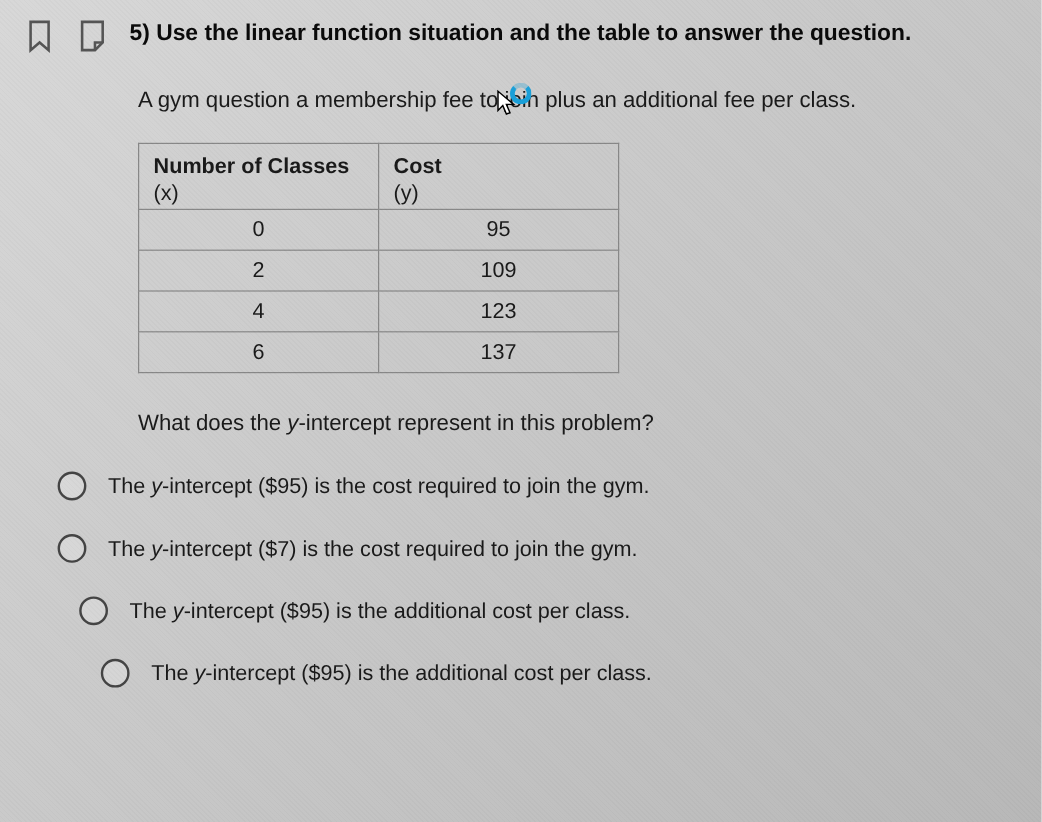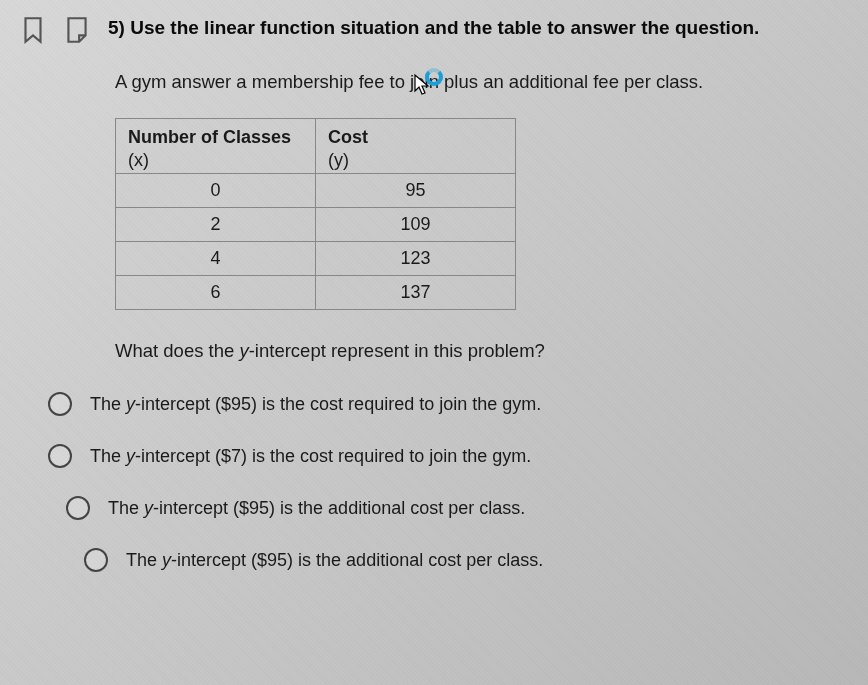--- a/index.html
+++ b/index.html
@@ -149,21 +149,21 @@
     </svg>
   </span>
   <div class="question-title">
     <span>5)</span>
     <span>Use the linear function situation and the table to answer the question.</span>
   </div>
 </div>
 
 <div class="question-body">
   <div class="problem-statement">
-    <span>A gym answer a membership f</span><span>e</span><span>e to join plus an additional fee per class.</span>
+    <span>A gym question a membership f</span><span>e</span><span>e to join plus an additional fee per class.</span>
     <div class="cursor-overlay">
       <div class="spinner"></div>
       <div class="arrow-cursor">
         <svg viewBox="0 0 20 24">
           <path d="M2 2 L2 18 L6 14 L9 21 L12 20 L9 13 L15 13 Z" fill="white" stroke="#000" stroke-width="1.2"></path>
         </svg>
       </div>
     </div>
   </div>
 

